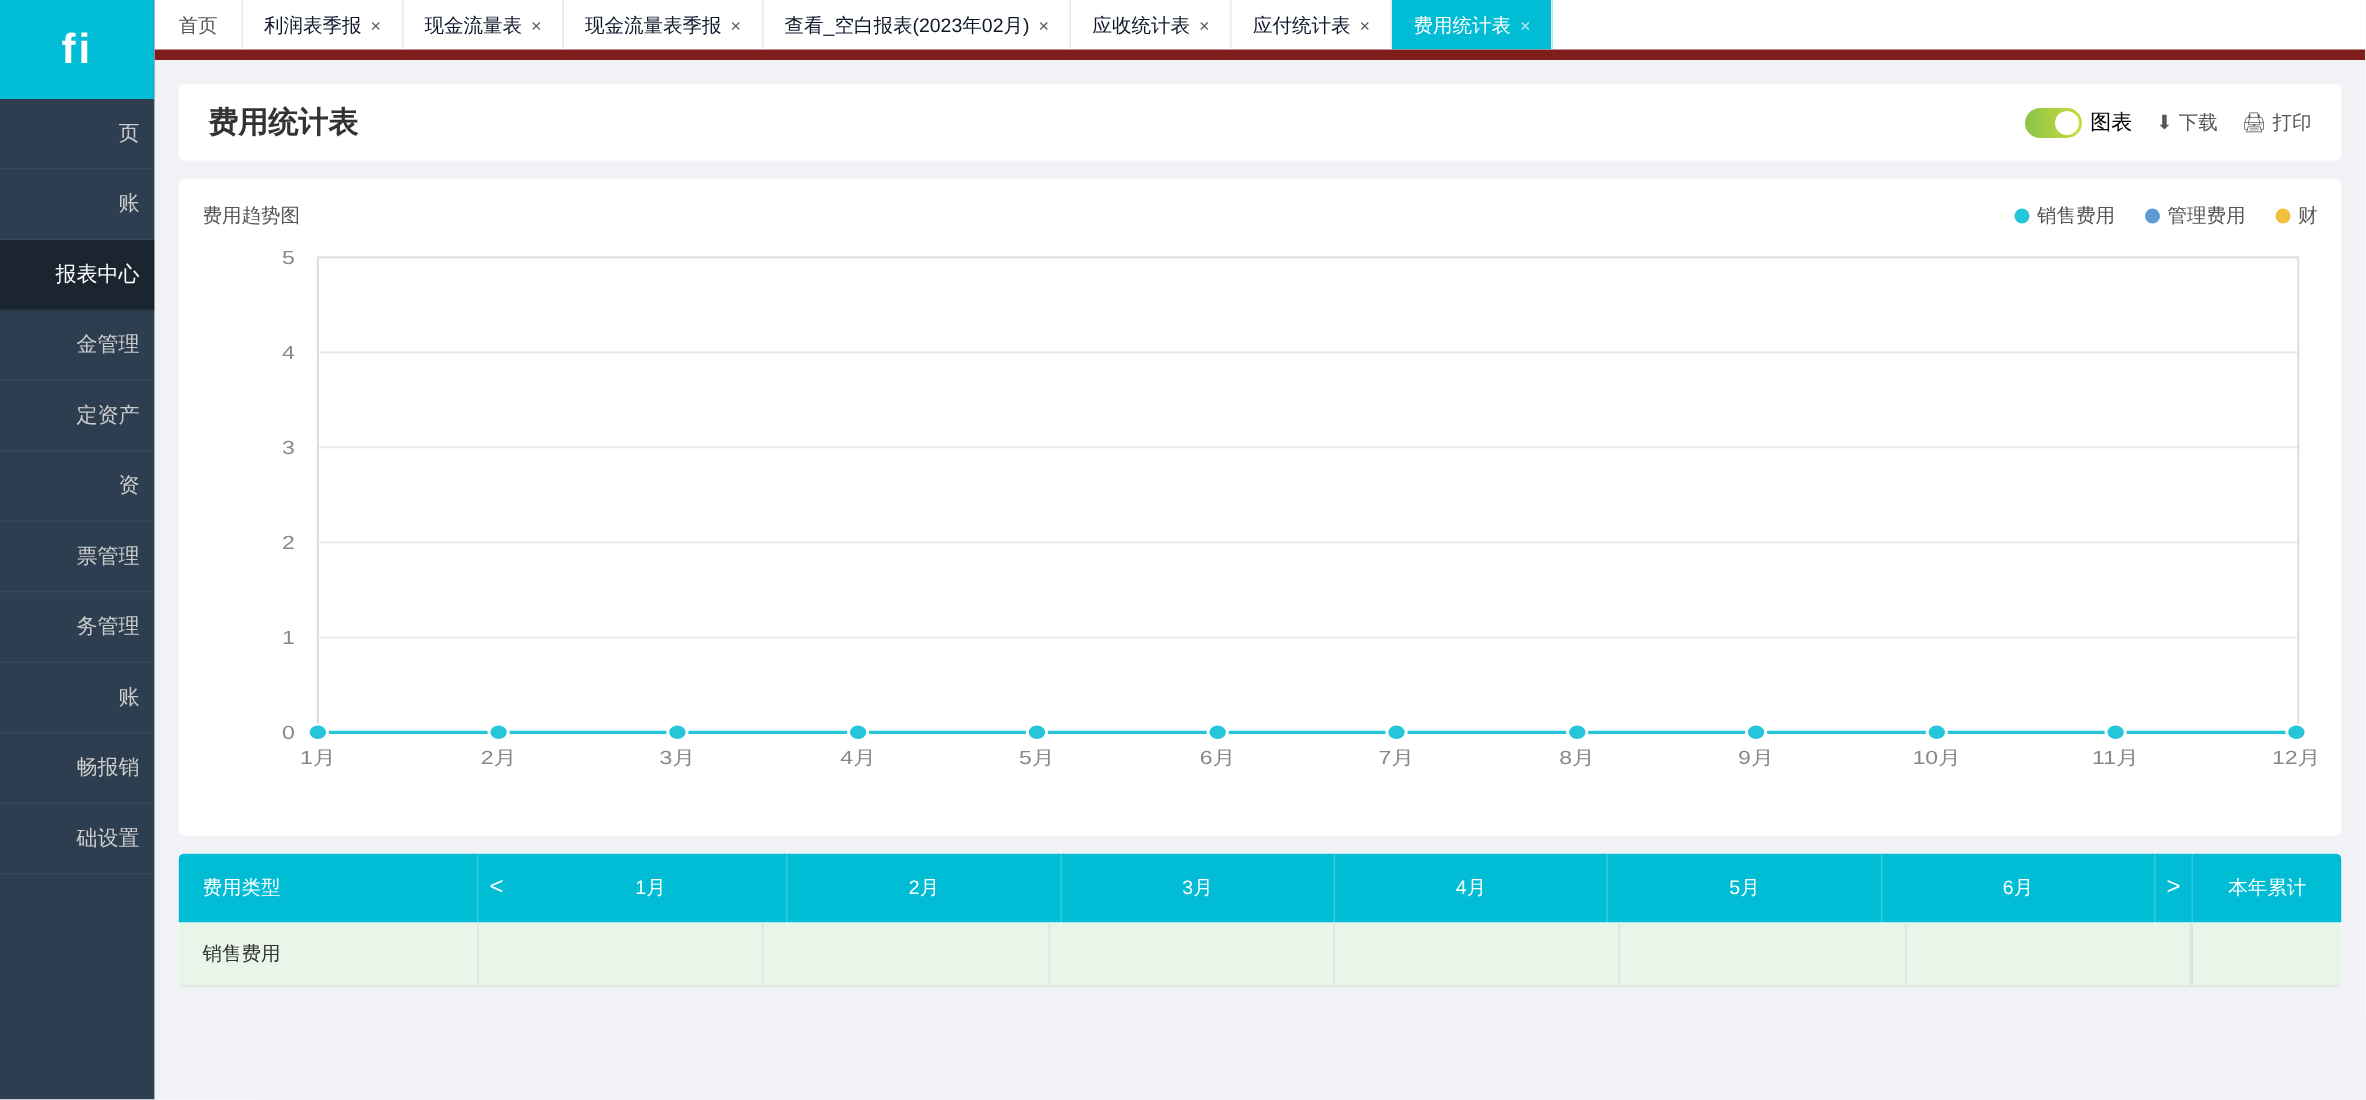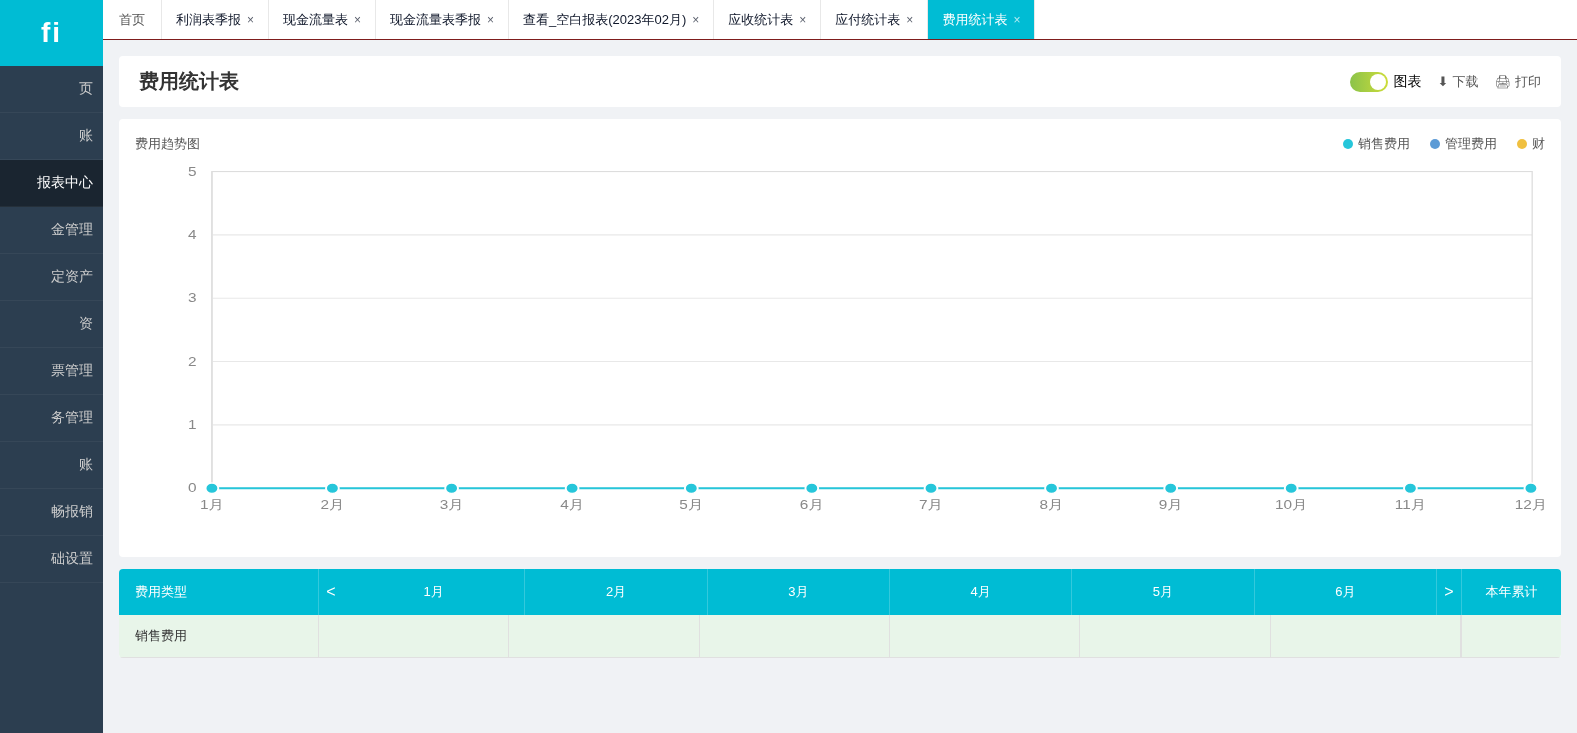--- a/index.html
+++ b/index.html
@@ -47,21 +47,21 @@
       flex-direction: column;
       height: 100%;
       overflow: hidden;
     }
 
     
     .tab-bar {
       display: flex;
       align-items: center;
       background: white;
-      border-bottom: 1px solid #7f1d1d;
+      border-bottom: 7px solid #7f1d1d;
       height: 40px;
       flex-shrink: 0;
       overflow-x: auto;
       white-space: nowrap;
     }
     .tab-bar::-webkit-scrollbar { display: none; }
     .tab {
       display: inline-flex;
       align-items: center;
       padding: 0 14px;

